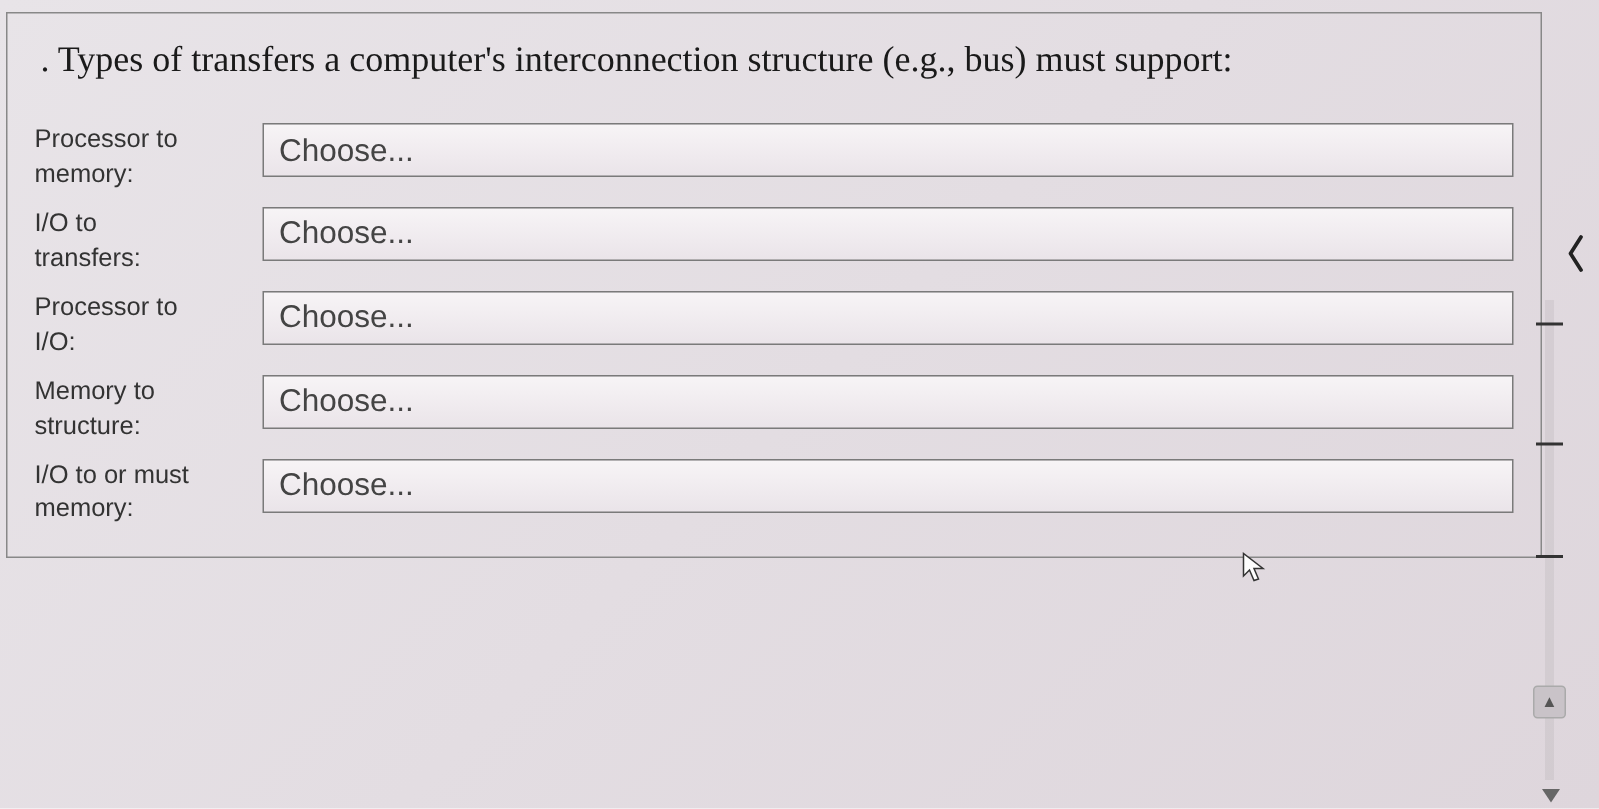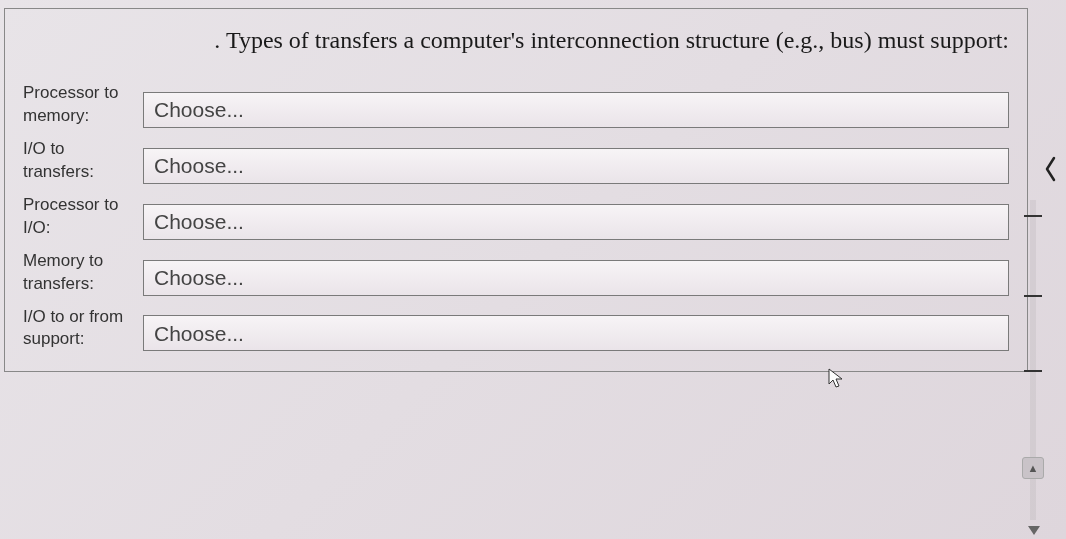--- a/index.html
+++ b/index.html
@@ -16,26 +16,26 @@
       margin: 8px 38px 8px 4px;
       background: transparent;
       padding: 18px 18px 10px 18px;
     }
     .question-title {
       font-size: 24px;
       font-family: Georgia, 'Times New Roman', serif;
       color: #1a1a1a;
       margin-bottom: 28px;
       padding-left: 4px;
-      text-align: right;
     }
     .row {
       display: flex;
-      align-items: flex-end;
+      align-items: flex-start;
       margin-bottom: 10px;
+      gap: 32px;
     }
     .row-label {
       width: 120px;
       font-size: 17px;
       color: #333;
       line-height: 1.35;
       padding-right: 8px;
     }
     .select-wrap {
       flex: 1;
@@ -148,30 +148,30 @@
   <div class="row">
     <div class="row-label">Processor to I/O:</div>
     <div class="select-wrap">
       <select class="choice">
         <option>Choose...</option>
       </select>
     </div>
   </div>
 
   <div class="row">
-    <div class="row-label">Memory to transfers:</div>
-    <div class="select-wrap">
-      <select class="choice">
-        <option>Choose...</option>
-      </select>
-    </div>
-  </div>
-
-  <div class="row">
-    <div class="row-label">I/O to or from support:</div>
+    <div class="row-label">Memory to structure:</div>
+    <div class="select-wrap">
+      <select class="choice">
+        <option>Choose...</option>
+      </select>
+    </div>
+  </div>
+
+  <div class="row">
+    <div class="row-label">I/O to or must memory:</div>
     <div class="select-wrap">
       <select class="choice">
         <option>Choose...</option>
       </select>
     </div>
   </div>
 </div>
 
 <div class="collapse-tab">
   <span>

